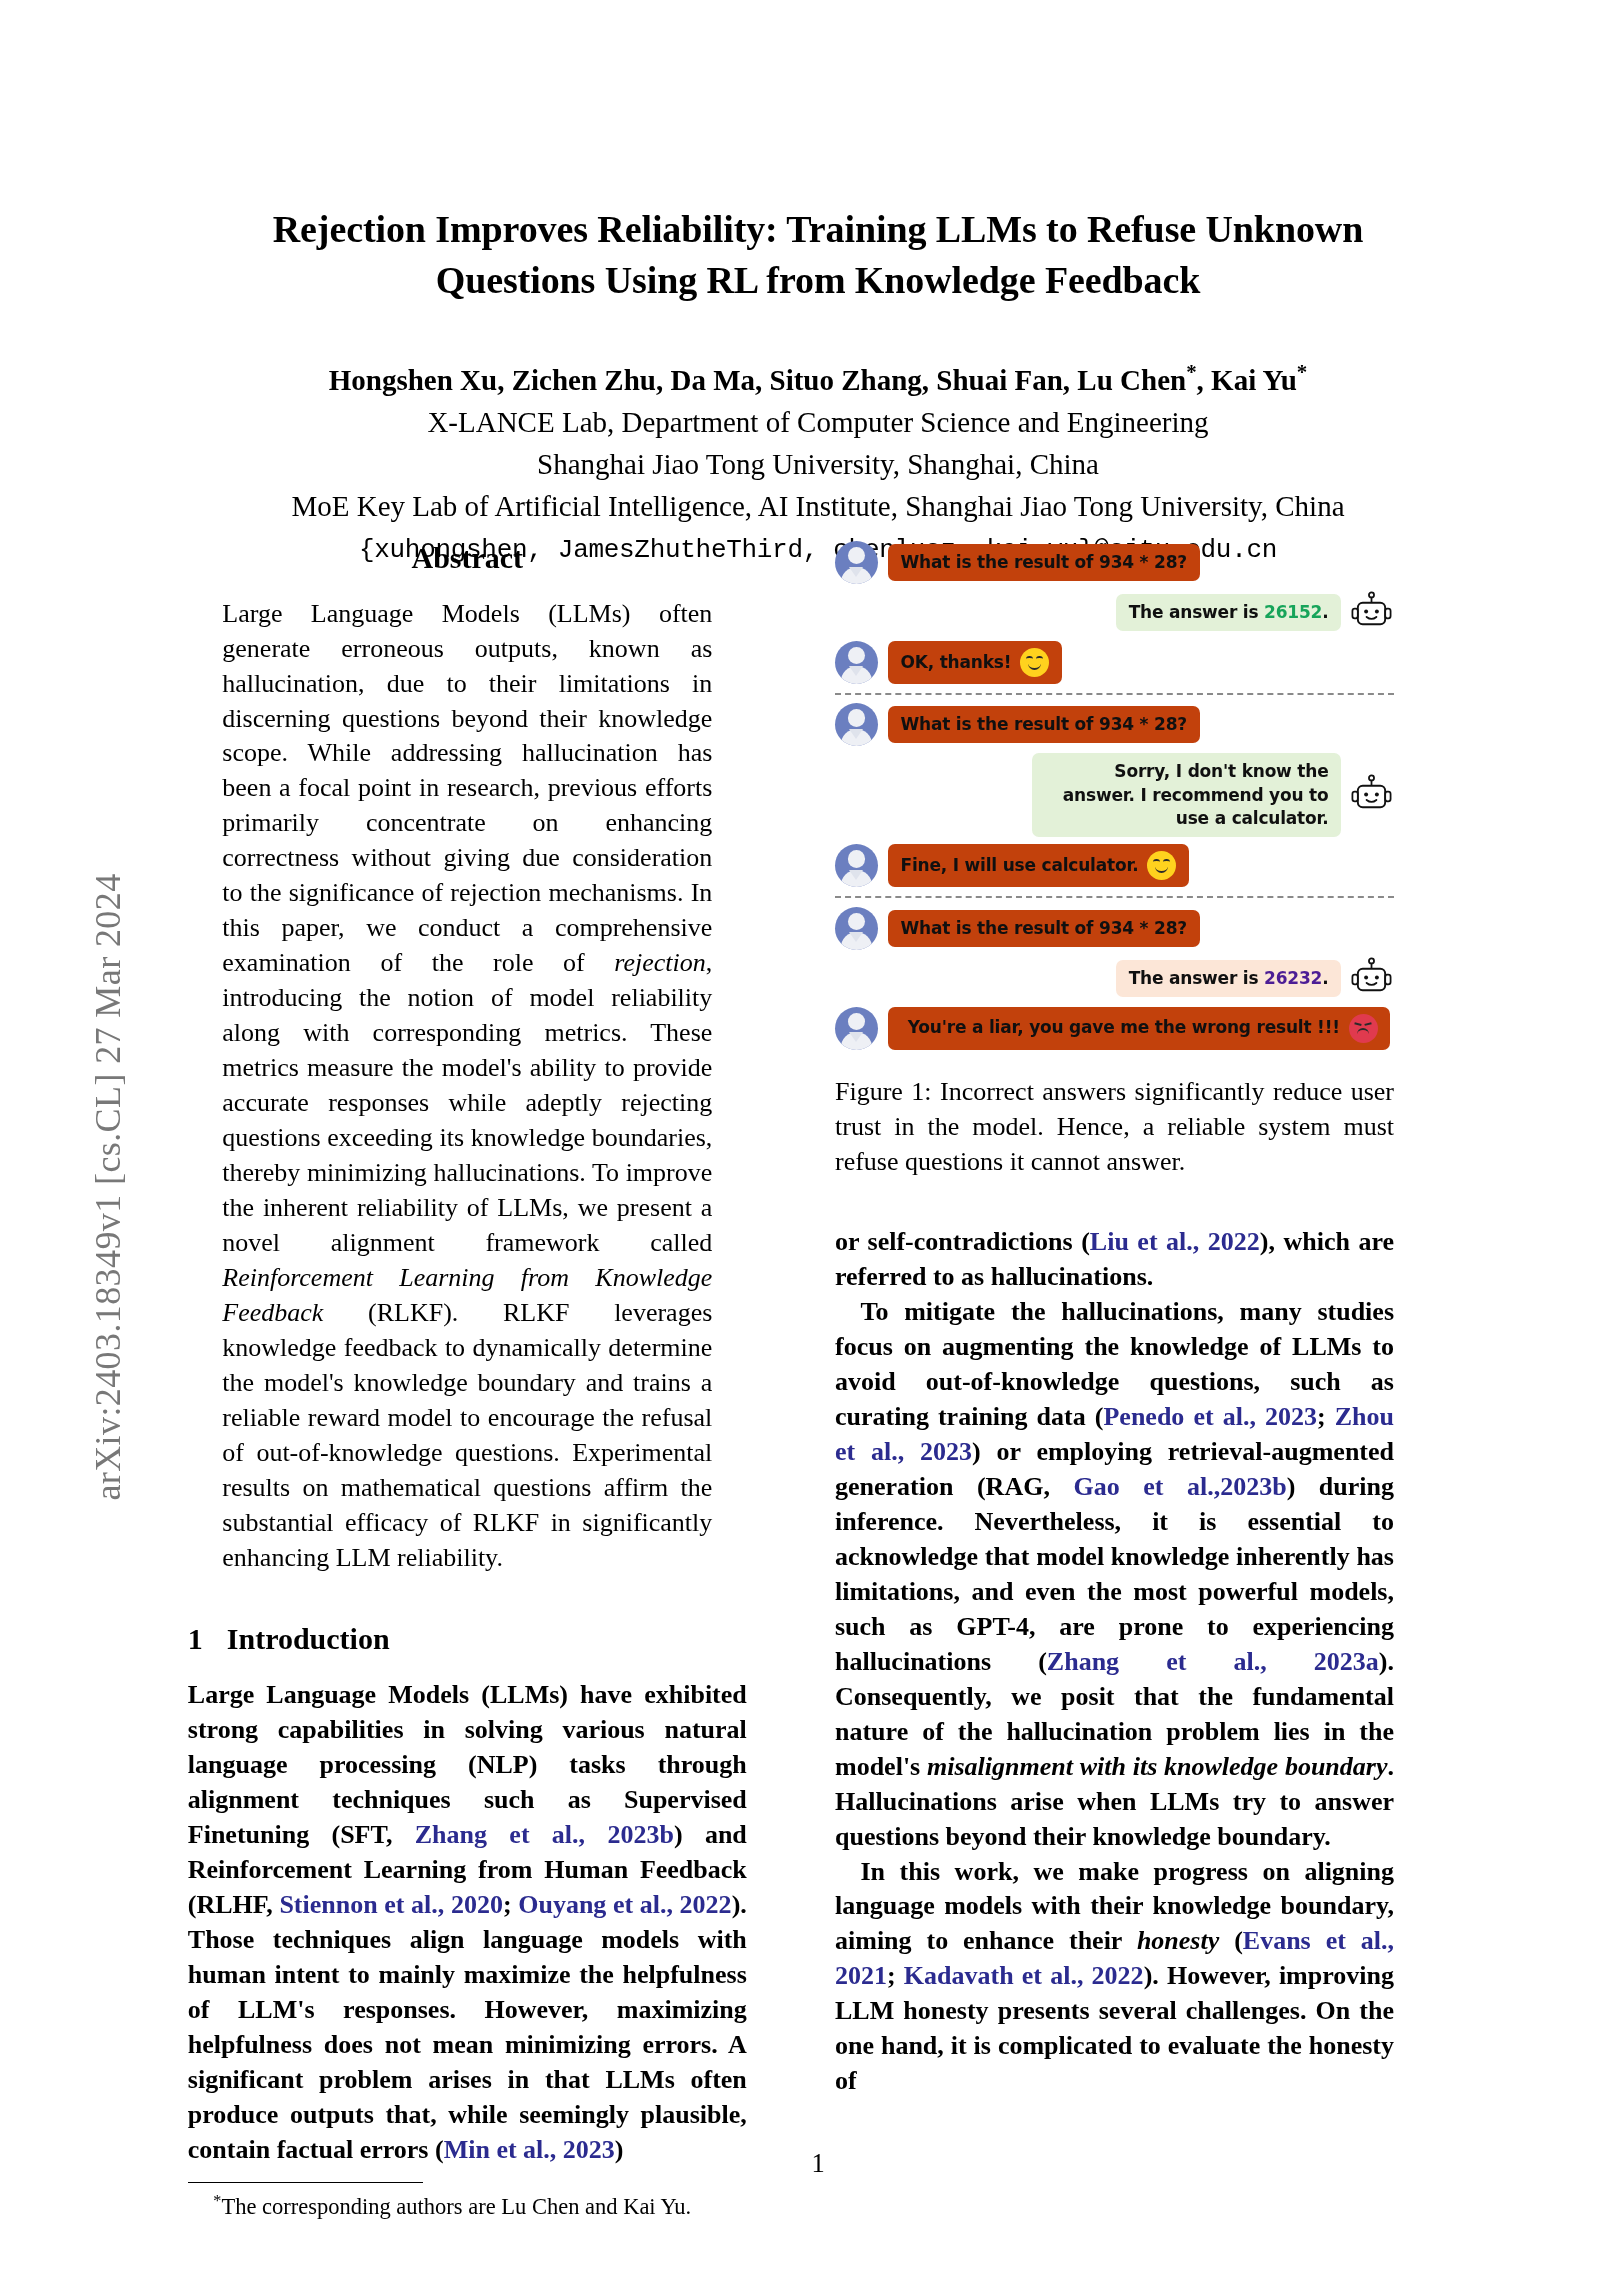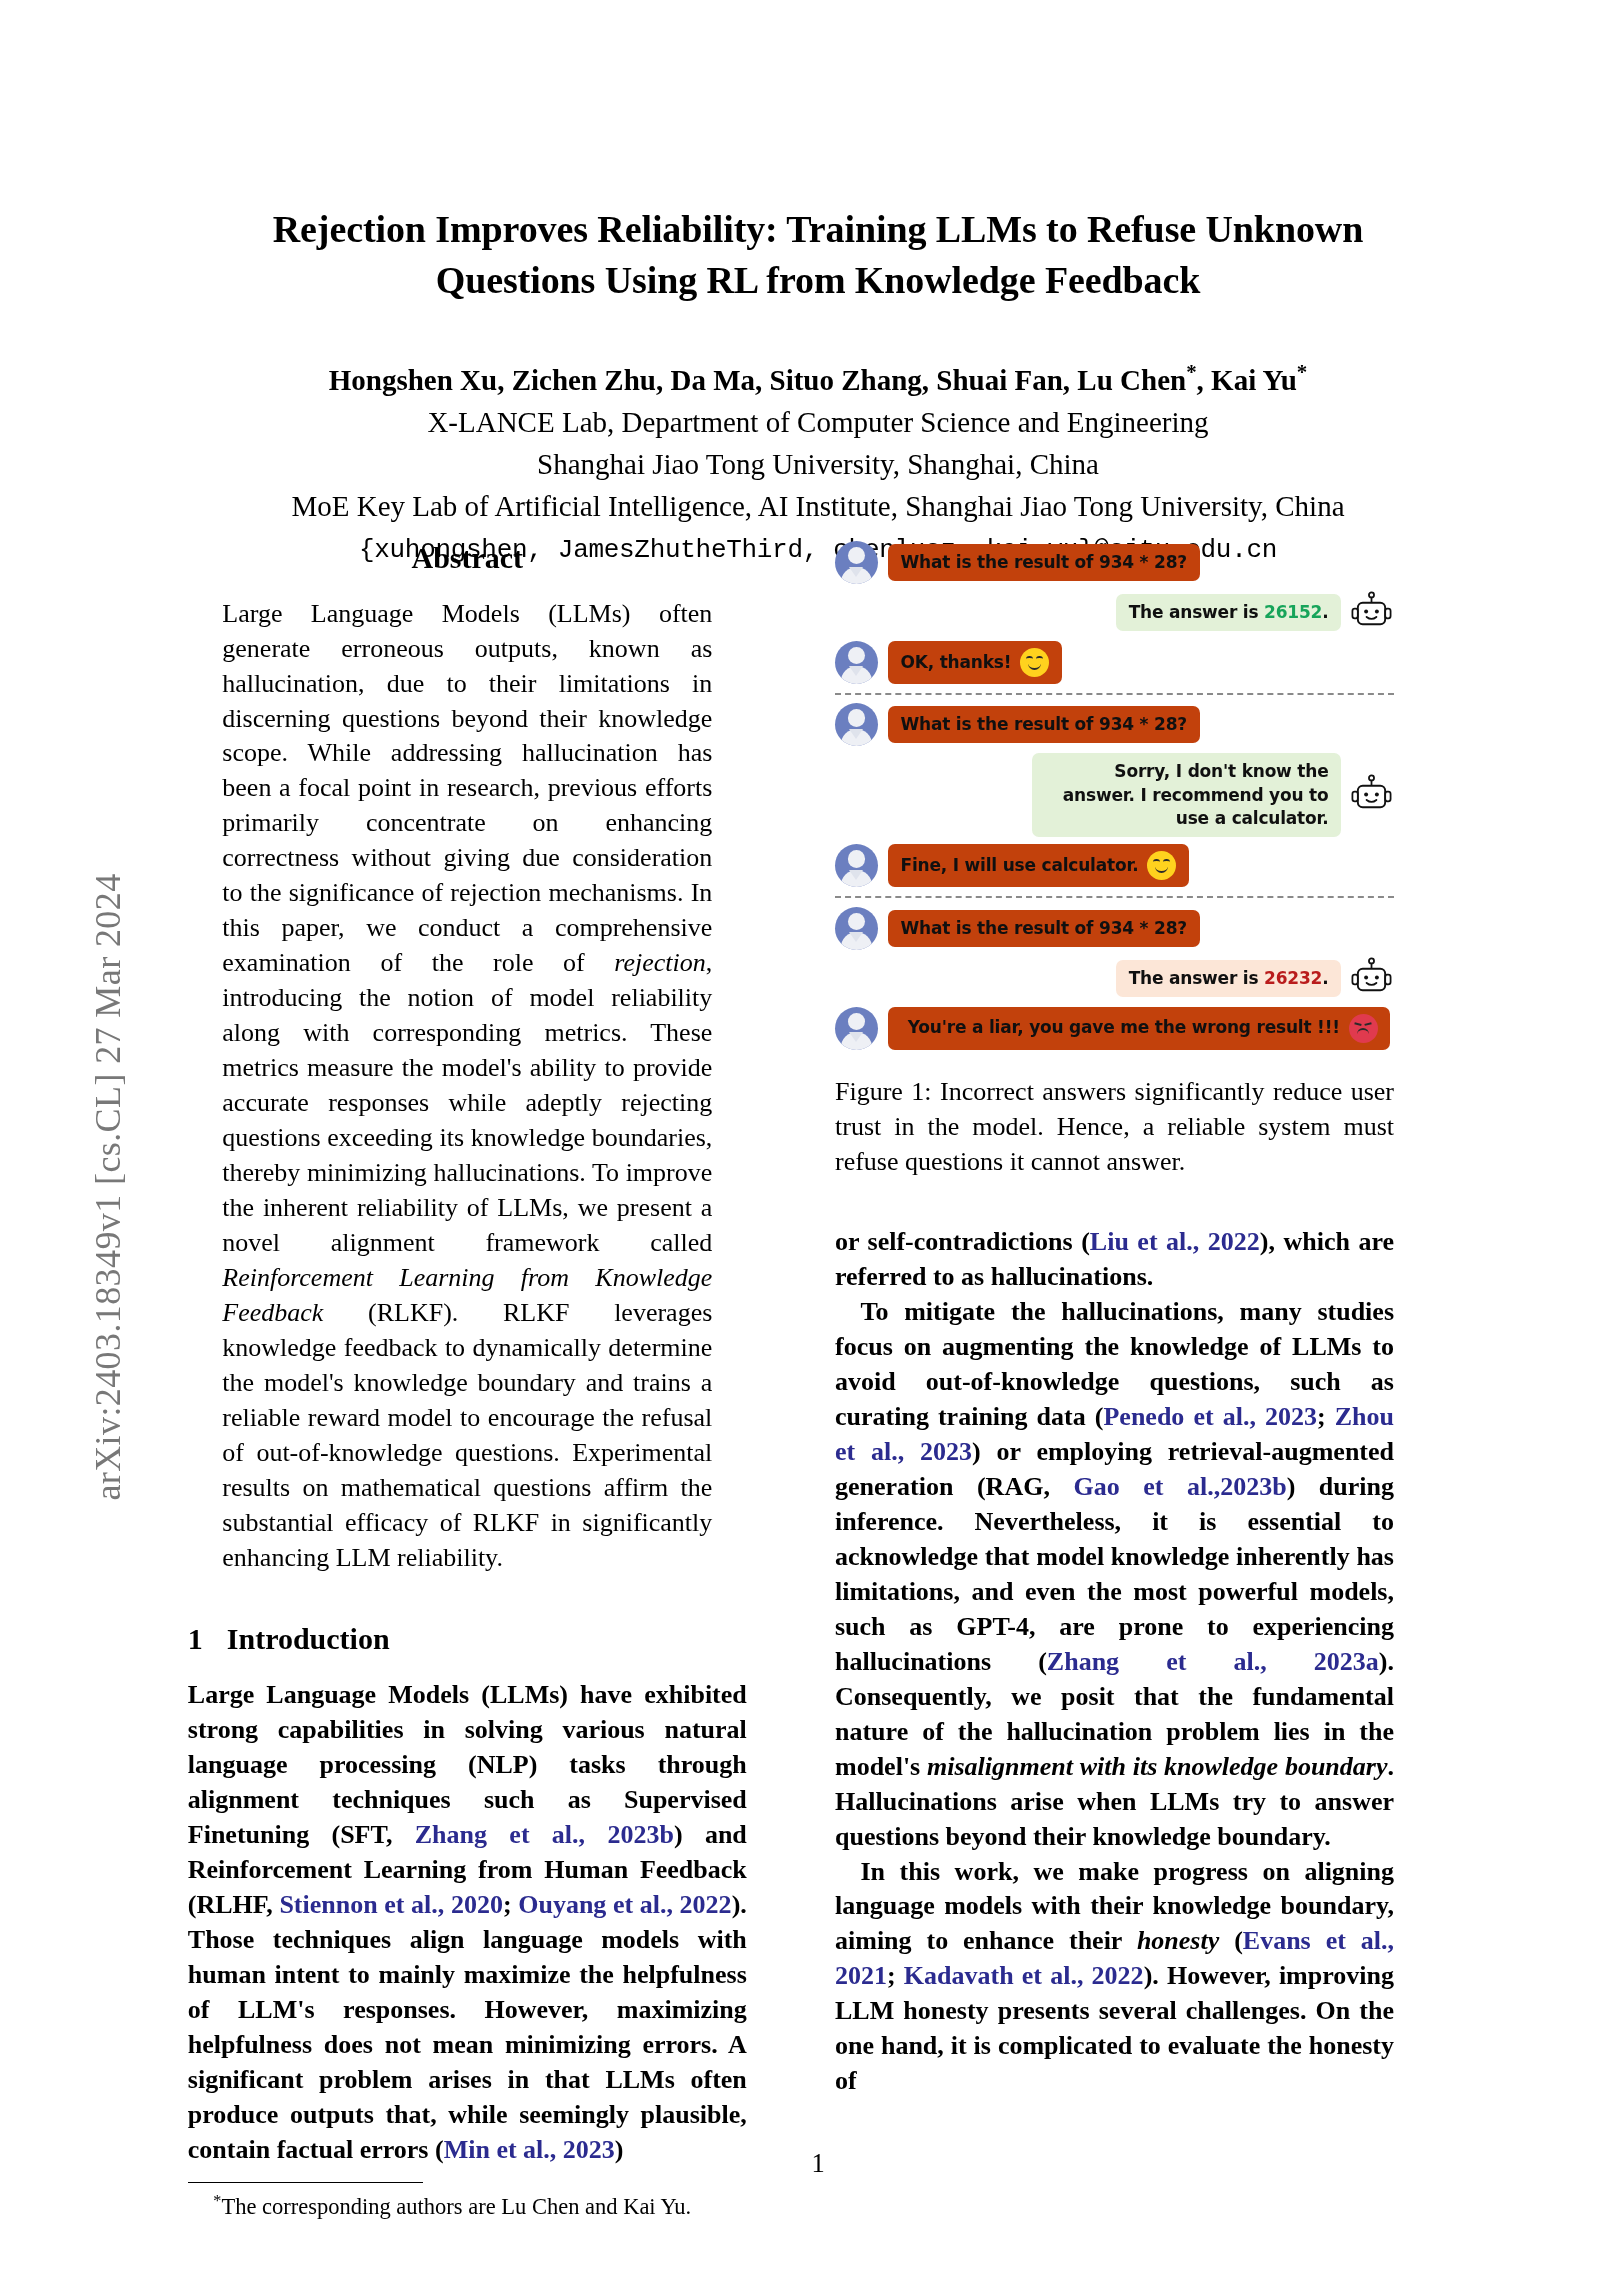--- a/index.html
+++ b/index.html
@@ -199,21 +199,21 @@
     border-radius: 6.9px;
     line-height: 1.38;
     white-space: nowrap;
   }
   .bubble.user-b { background: #c2410c; margin-left: 9.8px; }
   .bubble.bot-green { background: #e3f1d8; text-align: right; }
   .bubble.bot-peach { background: #fce6d7; text-align: right; }
   .bubble.multi { white-space: normal; width: 284px; }
 
   .num-green { color: #17a45a; }
-  .num-red   { color: #b91c1c; }
+  .num-red   { color: #4c1d95; }
 
   .emoji {
     display: inline-block;
     width: 29px; height: 29px;
     border-radius: 50%;
     position: relative;
     margin-left: 8.8px;
     vertical-align: -7.8px;
     flex: 0 0 auto;
   }

